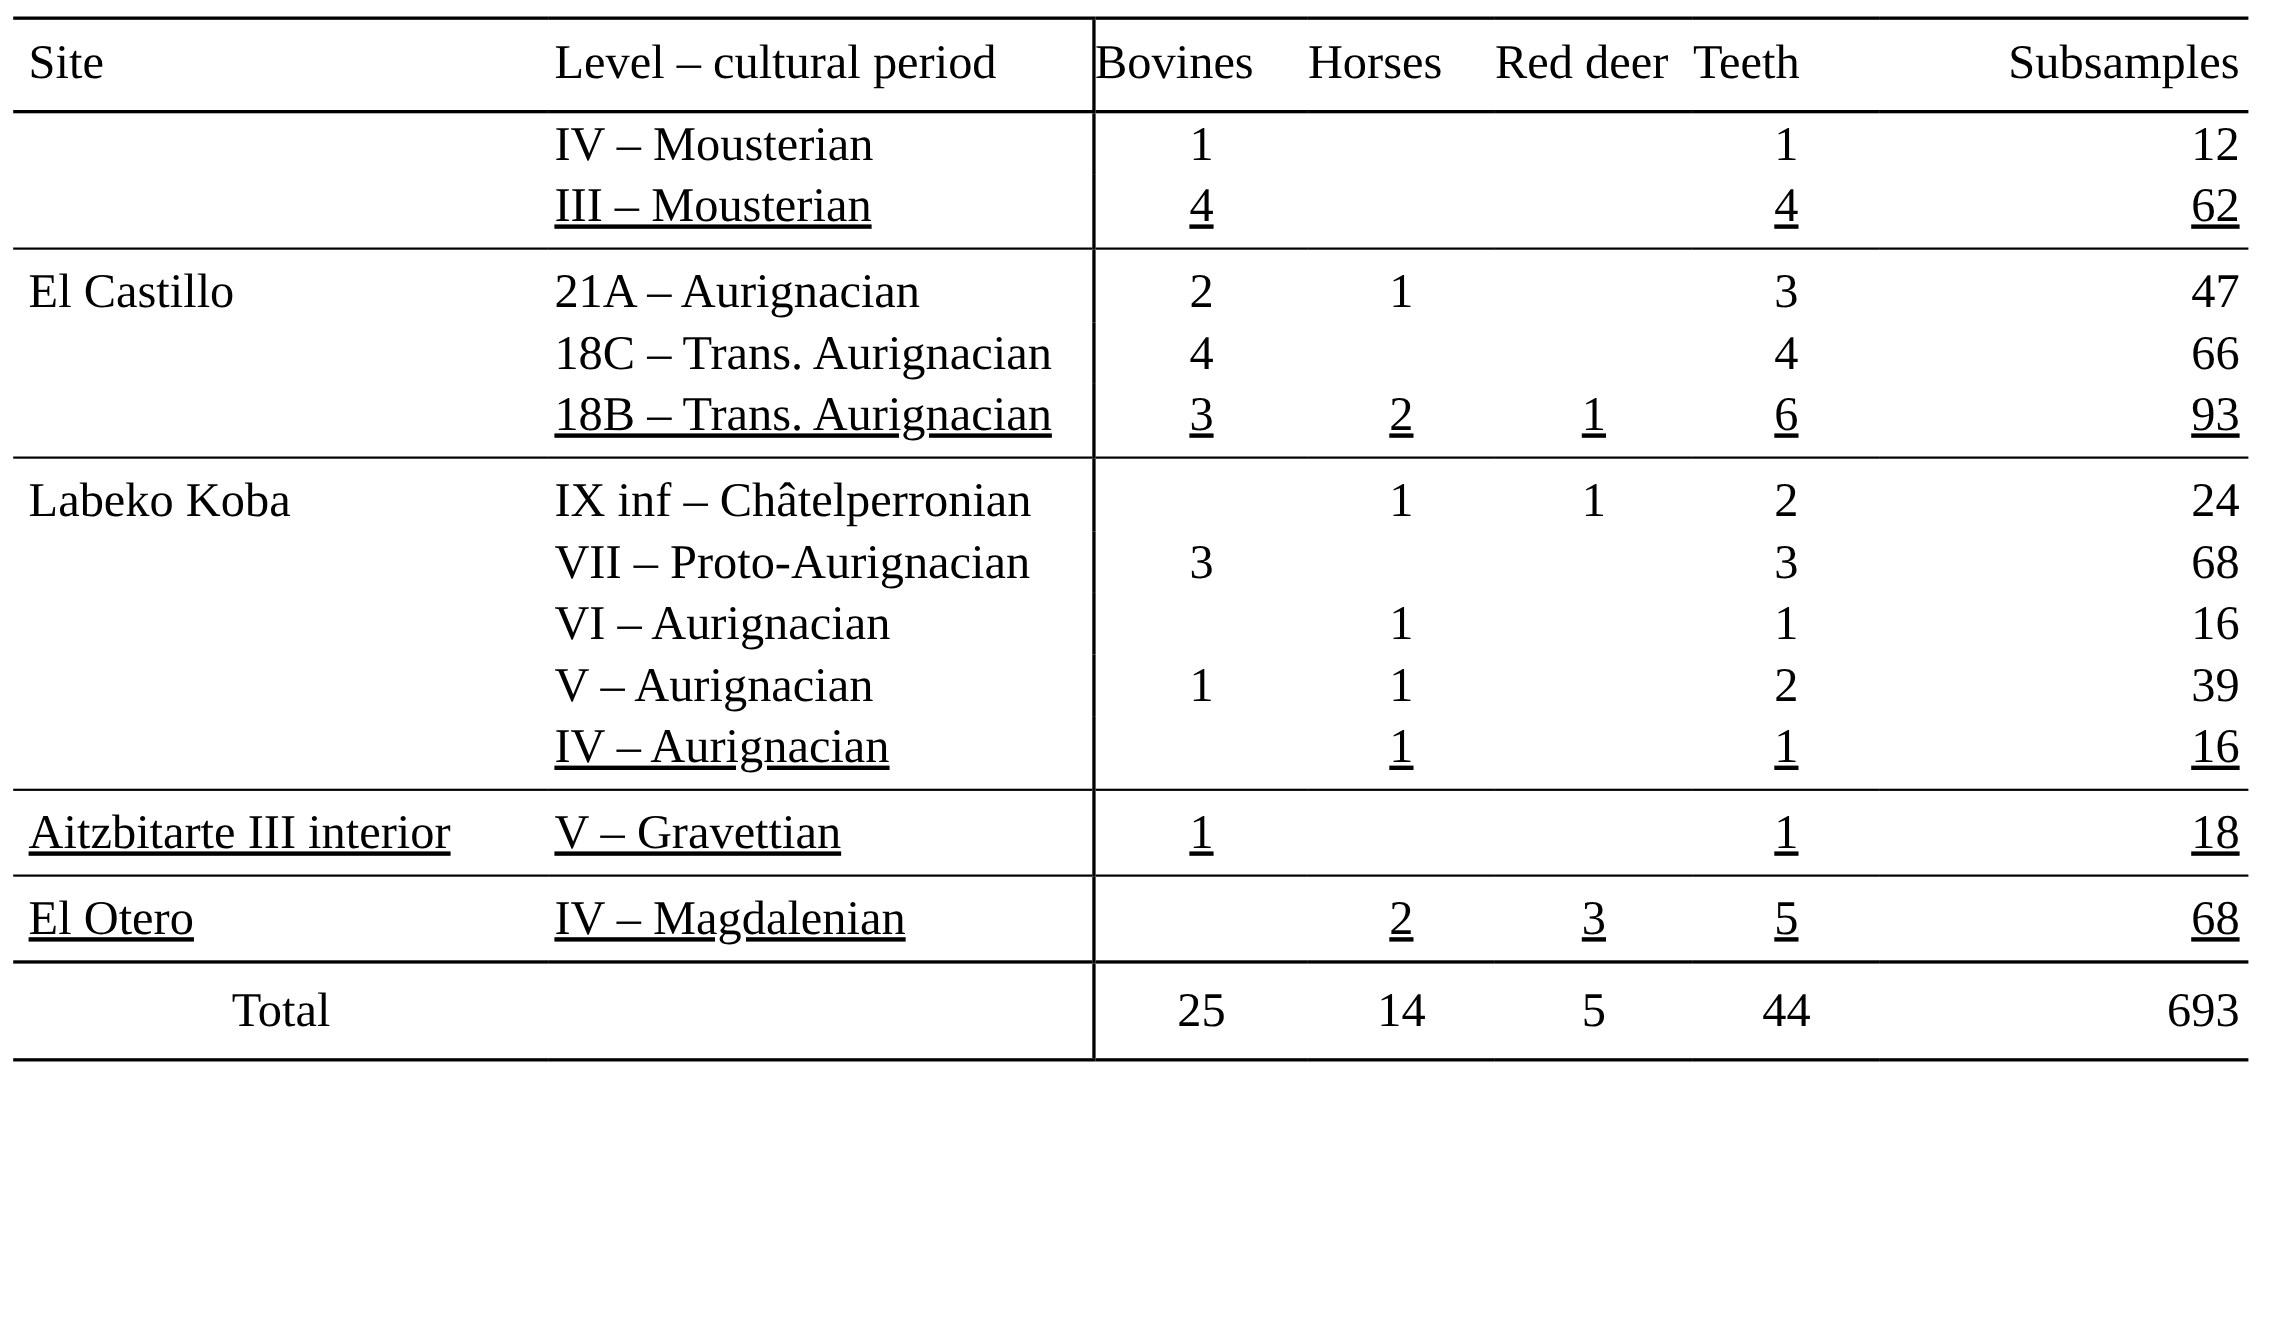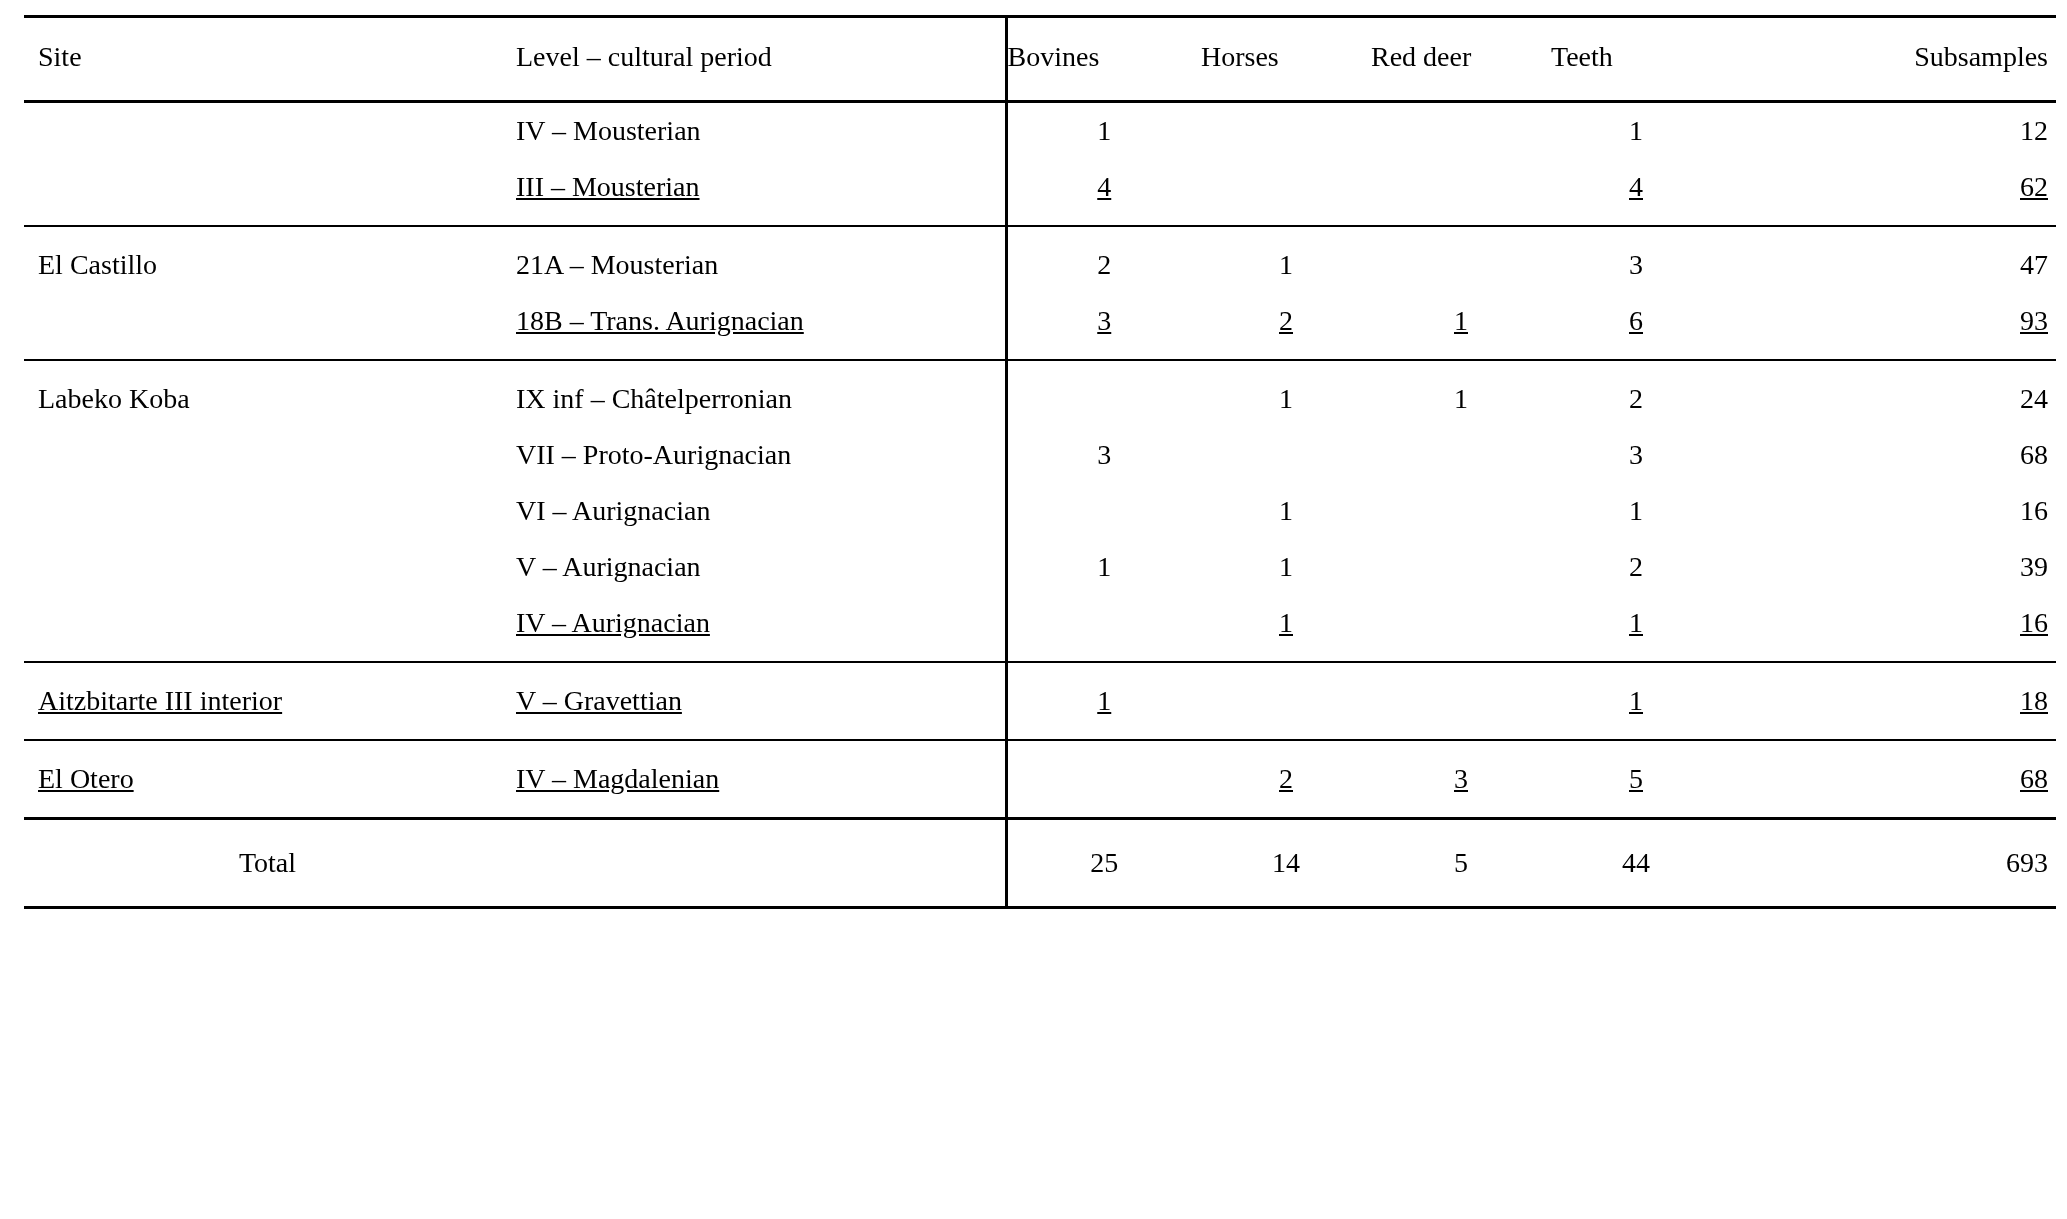--- a/index.html
+++ b/index.html
@@ -13,26 +13,26 @@
   }
   #page {
     position: relative;
     width: 2067px;
     height: 1219px;
     background: #ffffff;
     overflow: hidden;
   }
   table.sampling-table {
     position: absolute;
-    left: 24px;
+    left: 12px;
     top: 15px;
     width: 2032px;
     border-collapse: collapse;
     table-layout: fixed;
-    font-size: 28px;
+    font-size: 44px;
     line-height: 1.0;
   }
   table.sampling-table col.c-site      { width: 487px; }
   table.sampling-table col.c-level     { width: 495px; }
   table.sampling-table col.c-bovines   { width: 195px; }
   table.sampling-table col.c-horses    { width: 170px; }
   table.sampling-table col.c-reddeer   { width: 180px; }
   table.sampling-table col.c-teeth     { width: 170px; }
   table.sampling-table col.c-subsamp   { width: 335px; }
 
@@ -130,26 +130,35 @@
           <td class="site"></td>
           <td class="level">III – Mousterian</td>
           <td class="num bovines-sep">4</td>
           <td class="num"></td>
           <td class="num"></td>
           <td class="num">4</td>
           <td class="subsamp">62</td>
         </tr>
         <tr class="group-first">
           <td class="site">El Castillo</td>
-          <td class="level">21A – Mousterian</td>
+          <td class="level">21A – Aurignacian</td>
           <td class="num bovines-sep">2</td>
           <td class="num">1</td>
           <td class="num"></td>
           <td class="num">3</td>
           <td class="subsamp">47</td>
+        </tr>
+        <tr>
+          <td class="site"></td>
+          <td class="level">18C – Trans. Aurignacian</td>
+          <td class="num bovines-sep">4</td>
+          <td class="num"></td>
+          <td class="num"></td>
+          <td class="num">4</td>
+          <td class="subsamp">66</td>
         </tr>
         <tr class="group-last">
           <td class="site"></td>
           <td class="level">18B – Trans. Aurignacian</td>
           <td class="num bovines-sep">3</td>
           <td class="num">2</td>
           <td class="num">1</td>
           <td class="num">6</td>
           <td class="subsamp">93</td>
         </tr>

